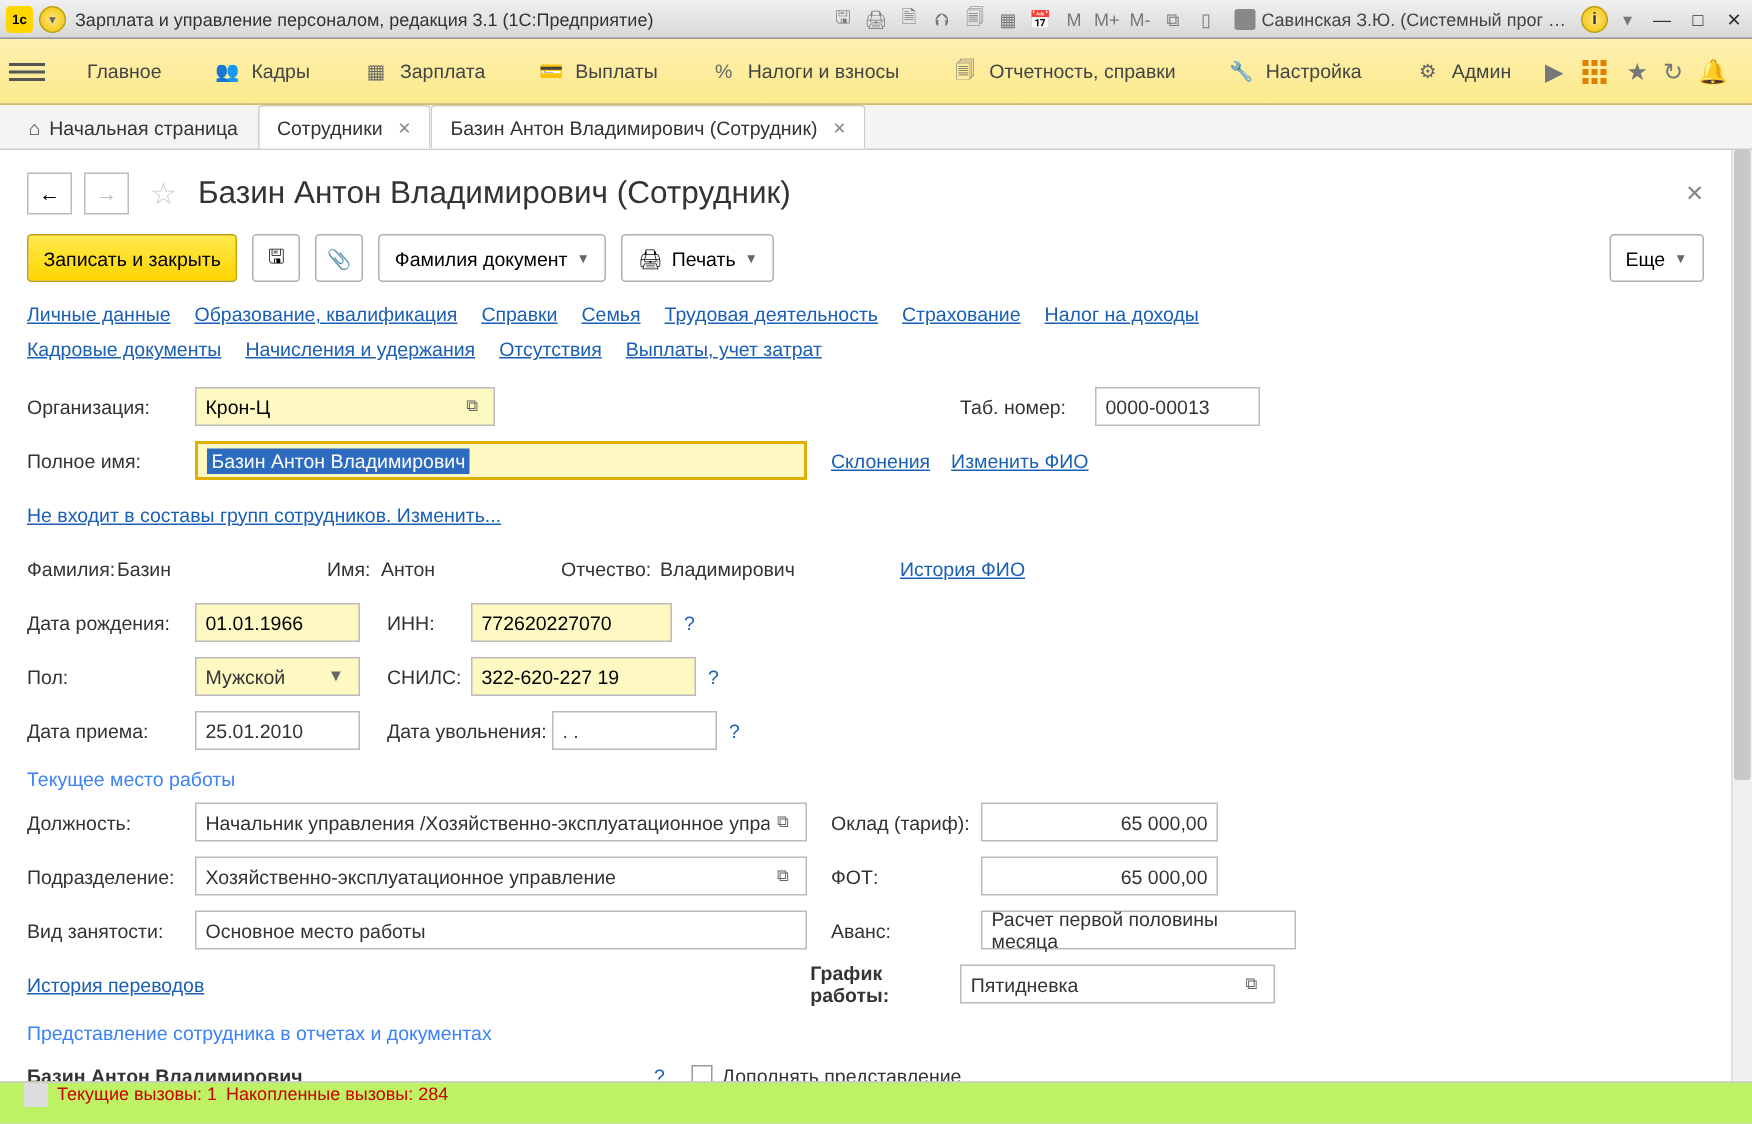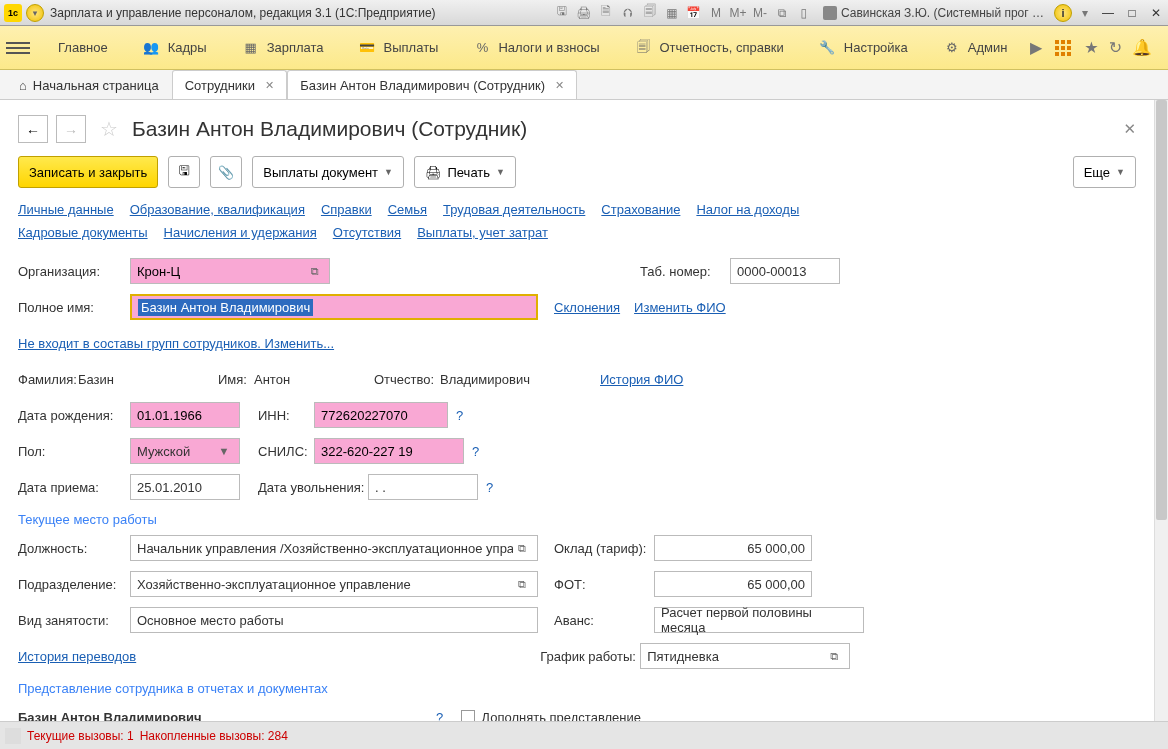--- a/index.html
+++ b/index.html
@@ -54,34 +54,34 @@
 .btn.icon-only{padding:0;width:32px;justify-content:center;}
 .btn .caret{font-size:9px;color:#666;}
 .more-btn{margin-left:auto;}
 
 .links-row{display:flex;flex-wrap:wrap;gap:16px;margin-top:14px;}
 .links-row a{color:#1a5fb4;text-decoration:underline;font-size:13px;cursor:pointer;}
 
 .form-area{margin-top:16px;}
 .frow{display:flex;align-items:center;min-height:30px;margin-bottom:6px;font-size:13px;color:#333;}
 .flabel{width:112px;}
-.input{height:26px;border:1px solid #bbb;background:#f9a8d4;padding:0 6px;font-size:13px;display:flex;align-items:center;}
+.input{height:26px;border:1px solid #bbb;background:#fef9c3;padding:0 6px;font-size:13px;display:flex;align-items:center;}
 .input input{border:none;outline:none;width:100%;font-size:13px;background:transparent;}
 .input .picker{width:18px;text-align:center;color:#666;cursor:pointer;font-size:11px;}
 .input.ro{background:#fff;color:#333;}
 .sel-input{border:2px solid #e0b000; position:relative;}
 .sel-input .sel-text{background:#2d6bbf;color:#fff;padding:1px 3px;}
 .link{color:#1a5fb4;text-decoration:underline;cursor:pointer;}
 .help-q{color:#1a5fb4;font-size:13px;margin-left:8px;cursor:pointer;}
 .section-title{color:#3b82f6;margin:10px 0 6px 0;font-size:13px;}
 .readonly-text{color:#333;}
 .checkbox{width:14px;height:14px;border:1px solid #999;margin-right:6px;background:#fff;}
 
 
-.status-bar{position:absolute;bottom:0;left:0;right:0;height:28px;background:#e5e5e5;border-top:1px solid #ccc;display:flex;align-items:center;padding:0 5px;font-size:12px;gap:6px;}
+.status-bar{position:absolute;bottom:0;left:0;right:0;height:28px;background:#bef264;border-top:1px solid #ccc;display:flex;align-items:flex-start;padding:0 16px;font-size:12px;gap:6px;}
 .status-bar .sicon{width:16px;height:16px;background:#ddd;}
 .status-bar .red{color:#cc0000;}
 </style>
 </head>
 <body>
 
 <div class="title-bar">
   <div class="logo">1c</div>
   <div class="round-btn">▾</div>
   <div class="title-text">Зарплата и управление персоналом, редакция 3.1  (1С:Предприятие)</div>
@@ -194,21 +194,21 @@
       <div class="btn primary">
           <span>Записать и закрыть</span>
         </div>
       <div class="btn icon-only">
           <span>🖫</span>
         </div>
       <div class="btn icon-only">
           <span>📎</span>
         </div>
       <div class="btn">
-          <span>Выплаты документ</span>
+          <span>Фамилия документ</span>
           <span class="caret">▼</span>
         </div>
       <div class="btn">
           <span>🖨</span>
           <span>Печать</span>
           <span class="caret">▼</span>
         </div>
       <div class="btn more-btn">
           <span>Еще</span>
           <span class="caret">▼</span>
@@ -347,21 +347,21 @@
         <div style="width:16px;"></div>
         <div style="width:100px;">Аванс:</div>
         <div class="input ro" style="width:210px;">
             <span>Расчет первой половины месяца</span>
           </div>
       </div>
 
       <div class="frow">
         <a class="link">История переводов</a>
         <div style="flex:0 0 404px;"></div>
-        <div style="width:100px;">График работы:</div>
+        <div style="width:100px;font-weight:bold;">График работы:</div>
         <div class="input ro" style="width:210px;">
             <span style="flex:1;">Пятидневка</span>
             <span class="picker">⧉</span>
           </div>
       </div>
 
       <div class="section-title">Представление сотрудника в отчетах и документах</div>
 
       <div class="frow">
         <div style="font-weight:bold;width:410px;">Базин Антон Владимирович</div>

